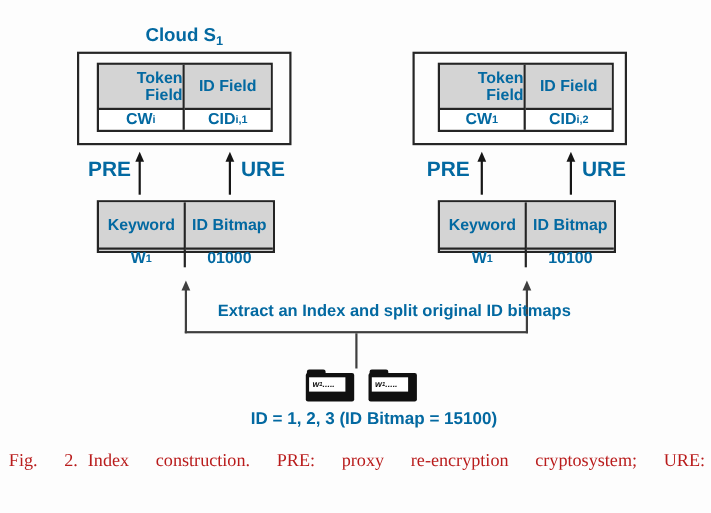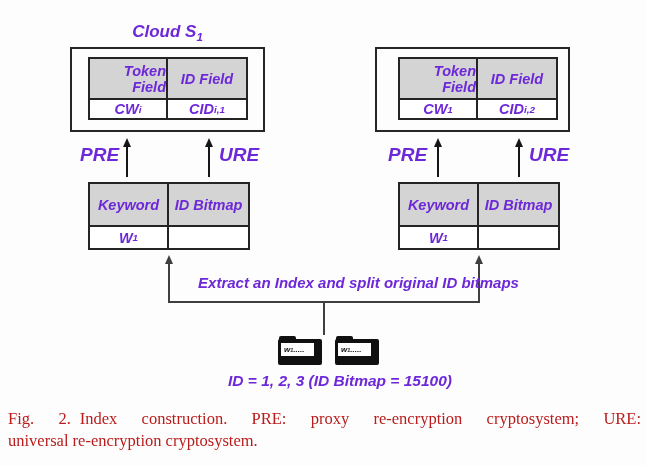--- a/index.html
+++ b/index.html
@@ -3,35 +3,35 @@
 <meta charset="utf-8">
 <style>
   html,body { margin:0; padding:0; background:#ffffff; }
   .canvas {
     position:relative; width:646px; height:466px;
     background:#fdfdfd; overflow:hidden;
     font-family:"Liberation Sans", sans-serif;
     color:#111;
   }
   
-  .dtext { font-style:italic; font-weight:bold; color:#6d28d9; }
+  .dtext { font-weight:bold; color:#0369a1; }
   .sub { font-size:0.68em; vertical-align:-0.32em; }
   .cloud-title { position:absolute; top:22px; width:195px; text-align:center;
                  font-size:17px; }
   
   .cloud-box { position:absolute; top:47px; width:195px; height:85px;
                border:2px solid #262626; box-sizing:border-box; background:#fdfdfd; }
   .tbl { position:absolute; display:grid; grid-template-columns:1fr 1fr;
          border:2px solid #242424; box-sizing:border-box; background:#fff; }
   .tbl .cell { display:flex; align-items:center; justify-content:center;
                font-size:14.5px; box-sizing:border-box; }
   .tbl .hdr { background:#d4d4d4; border-bottom:2px solid #242424; }
   .tbl .c1 { border-right:2px solid #242424;text-align:right; }
   .field-tbl { top:57px; width:160px; height:63px; grid-template-rows:41px 1fr; }
-  .index-tbl { top:182px; width:162px; height:68px; grid-template-rows:43px 1fr; }
+  .index-tbl { top:182px; width:162px; height:48px; grid-template-rows:43px 1fr; }
   
   .varrow { position:absolute; width:2px; background:#161616; }
   .varrow::before { content:""; position:absolute; top:-8px; left:-3px;
     width:0; height:0; border-left:4px solid transparent;
     border-right:4px solid transparent; border-bottom:9px solid #161616; }
   .varrow.gray { background:#3f3f3f; }
   .varrow.gray::before { border-bottom-color:#3f3f3f; }
   .proc-label { position:absolute; top:146px; font-size:19px; line-height:18px; }
   .hline { position:absolute; background:#3f3f3f; }
   .extract-label { position:absolute; left:185px; top:274px; width:347px;
@@ -82,20 +82,21 @@
   <div class="varrow" style="left:208px; top:146px; height:31px;"></div>
   <div class="dtext proc-label" style="left:219px; width:42px;">URE</div>
 
   <div class="tbl index-tbl" style="left:88px;">
     <div class="cell hdr c1 dtext">Keyword</div>
     <div class="cell hdr dtext">ID Bitmap</div>
     <div class="cell c1 dtext">
         <span>W</span>
         <span class="sub">1</span>
       </div>
+    <div class="cell dtext">01000</div>
   </div>
 
 
   <div class="cloud-box" style="left:375px;"></div>
 
   <div class="tbl field-tbl" style="left:398px;">
     <div class="cell hdr c1 dtext">Token Field</div>
     <div class="cell hdr dtext">ID Field</div>
     <div class="cell c1 dtext">
         <span>CW</span>
@@ -112,20 +113,21 @@
   <div class="varrow" style="left:518px; top:146px; height:31px;"></div>
   <div class="dtext proc-label" style="left:529px; width:42px;">URE</div>
 
   <div class="tbl index-tbl" style="left:398px;">
     <div class="cell hdr c1 dtext">Keyword</div>
     <div class="cell hdr dtext">ID Bitmap</div>
     <div class="cell c1 dtext">
         <span>W</span>
         <span class="sub">1</span>
       </div>
+    <div class="cell dtext">10100</div>
   </div>
 
   <div class="varrow gray" style="left:168px; top:263px; height:40px;"></div>
   <div class="varrow gray" style="left:478px; top:263px; height:40px;"></div>
   <div class="hline" style="left:168px; top:301px; width:312px; height:2px;"></div>
   <div class="dtext extract-label">Extract an Index and split original ID bitmaps</div>
   <div class="hline" style="left:323px; top:303px; width:2px; height:32px;"></div>
 
   <div class="folder" style="left:278px;">
     <div class="folder-tab"></div>
@@ -143,16 +145,15 @@
         <span>w</span>
         <span class="sub">1</span>
         <span>.....</span>
       </div>
   </div>
 
   <div class="dtext id-summary">ID = 1, 2, 3 (ID Bitmap = 15100)</div>
 
   <div class="caption">
     <div class="l1"><span class="figno">Fig. 2.</span><span>Index construction. PRE: proxy re-encryption cryptosystem; URE:</span></div>
-    <div class="l2">universal re-encryption cryptosystem.</div>
   </div>
 
 </div>
 
 </body></html>

